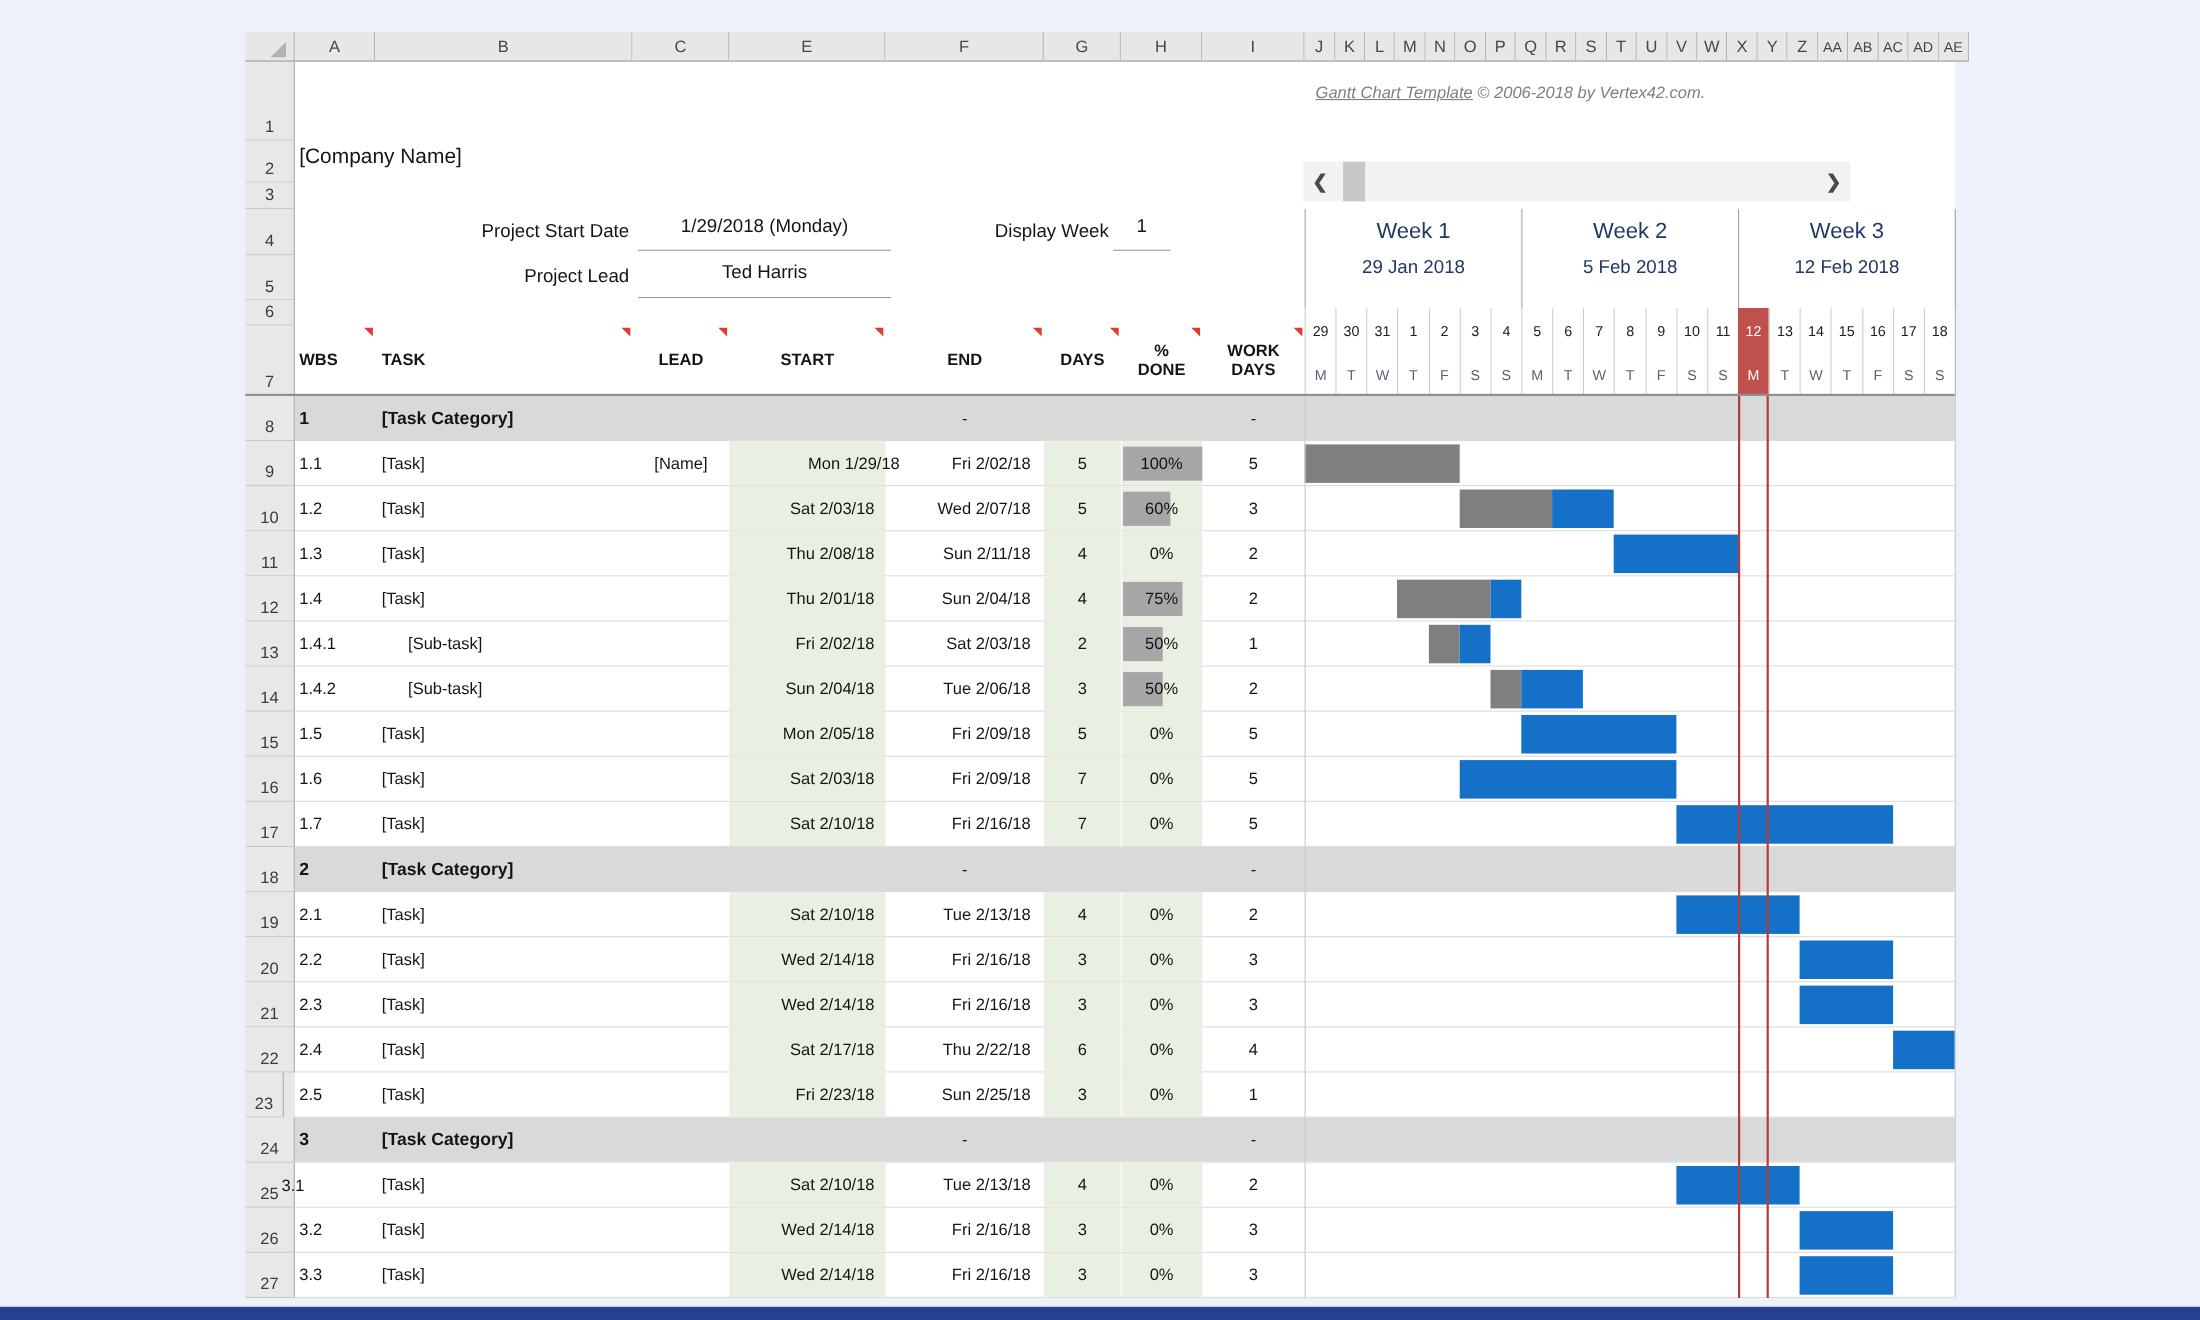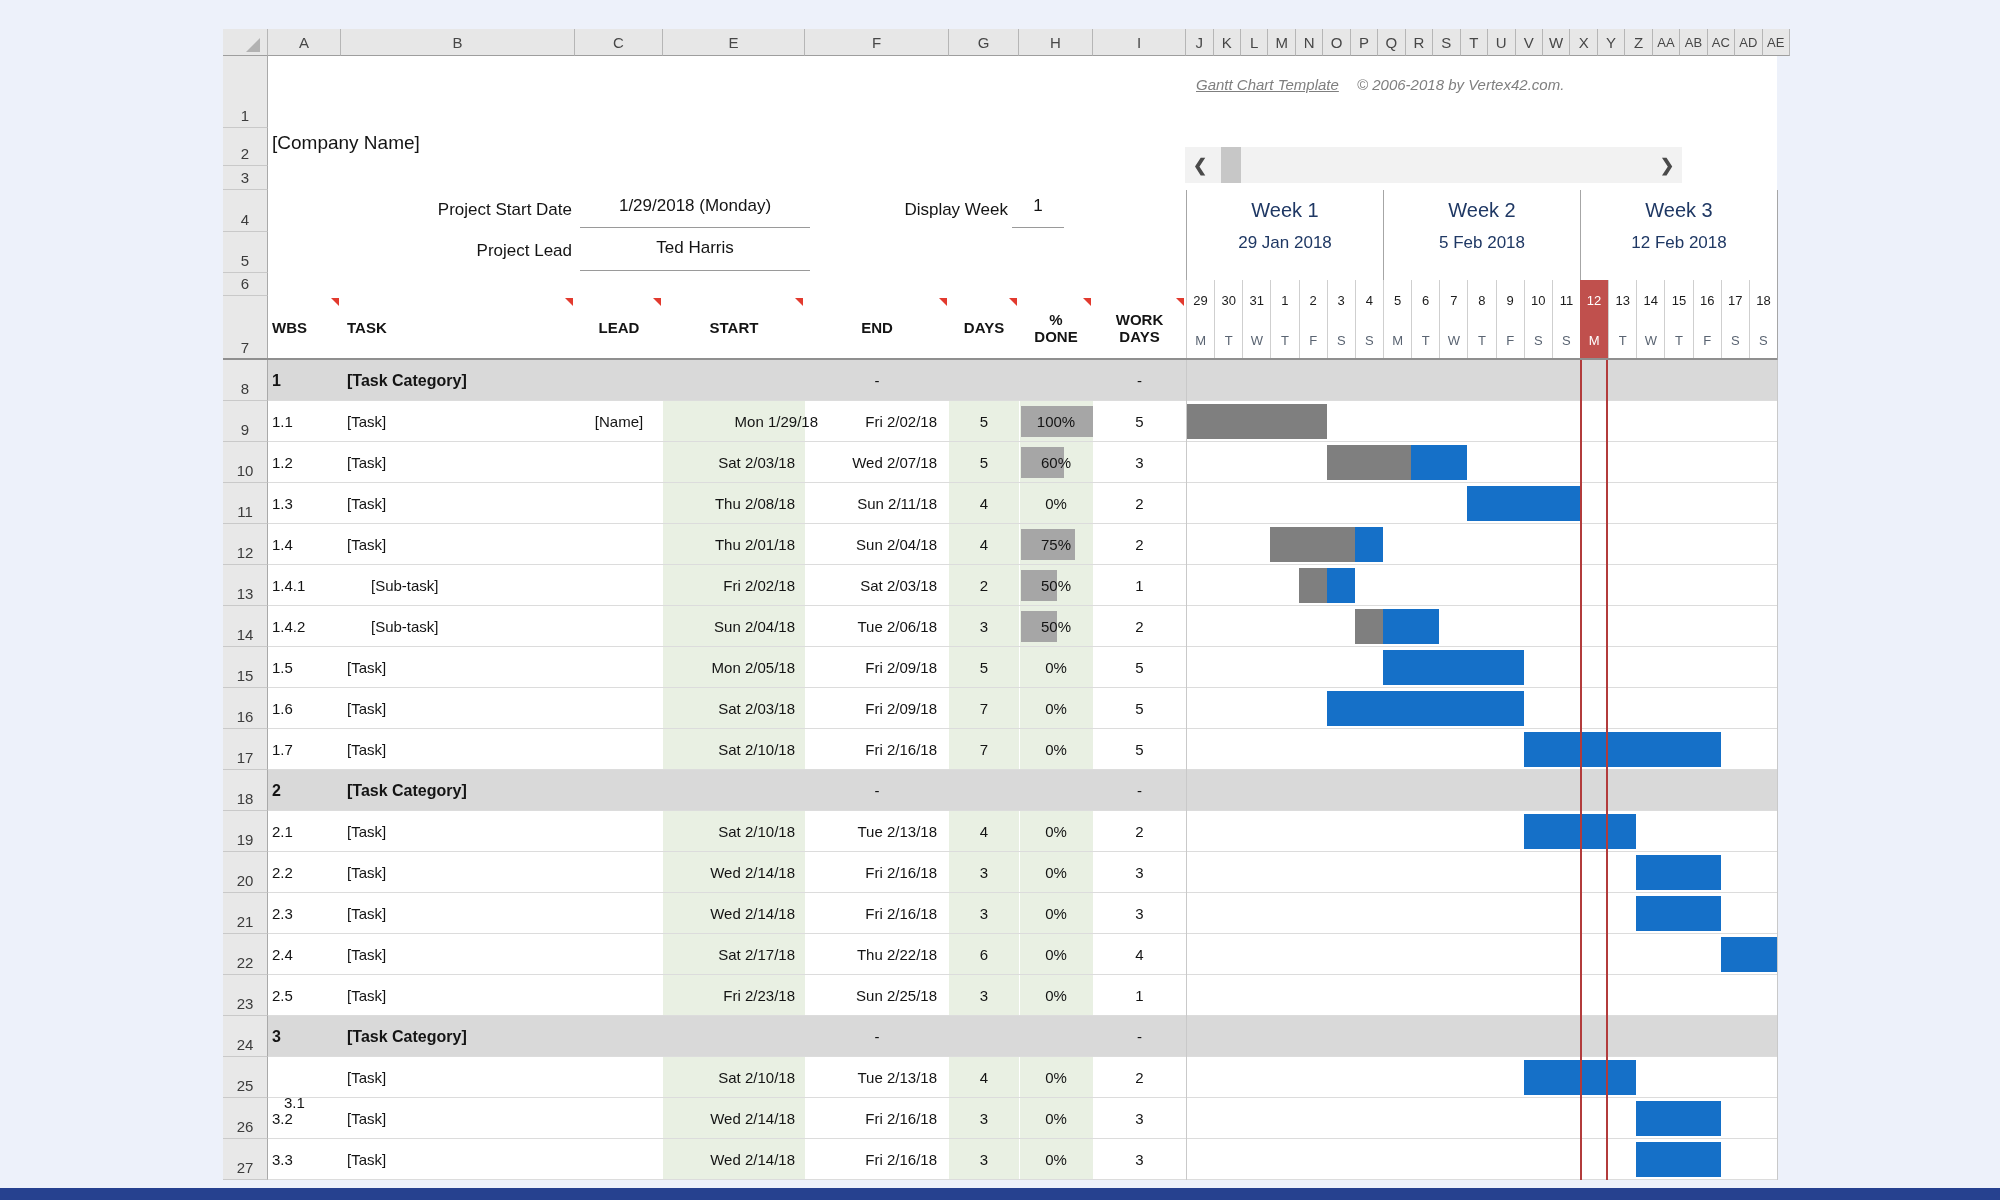--- a/index.html
+++ b/index.html
@@ -101,35 +101,35 @@
       <div class="abs gutcell" style="left: 223px; top: 565px; width: 45px; height: 41px;">13</div>
       <div class="abs gutcell" style="left: 223px; top: 606px; width: 45px; height: 41px;">14</div>
       <div class="abs gutcell" style="left: 223px; top: 647px; width: 45px; height: 41px;">15</div>
       <div class="abs gutcell" style="left: 223px; top: 688px; width: 45px; height: 41px;">16</div>
       <div class="abs gutcell" style="left: 223px; top: 729px; width: 45px; height: 41px;">17</div>
       <div class="abs gutcell" style="left: 223px; top: 770px; width: 45px; height: 41px;">18</div>
       <div class="abs gutcell" style="left: 223px; top: 811px; width: 45px; height: 41px;">19</div>
       <div class="abs gutcell" style="left: 223px; top: 852px; width: 45px; height: 41px;">20</div>
       <div class="abs gutcell" style="left: 223px; top: 893px; width: 45px; height: 41px;">21</div>
       <div class="abs gutcell" style="left: 223px; top: 934px; width: 45px; height: 41px;">22</div>
-      <div class="abs gutcell" style="left: 223px; top: 975px; width: 45px; height: 41px;">23</div>
+      <div class="abs gutcell" style="left: 223px; top: 975px; width: 35px; height: 41px;">23</div>
       <div class="abs gutcell" style="left: 223px; top: 1016px; width: 45px; height: 41px;">24</div>
       <div class="abs gutcell" style="left: 223px; top: 1057px; width: 45px; height: 41px;">25</div>
       <div class="abs gutcell" style="left: 223px; top: 1098px; width: 45px; height: 41px;">26</div>
       <div class="abs gutcell" style="left: 223px; top: 1139px; width: 45px; height: 41px;">27</div>
     </div>
 
   <div class="abs colhdr" style="left:223px;top:29px;width:45px;height:27px;">
     <div class="corner-tri" style="margin-left:16px;margin-top:6px;"></div>
   </div>
 
   <div class="abs company" style="left:272px;top:132px;">[Company Name]</div>
   <div class="abs credit" style="left:1196px;top:76px;">
     <span class="link">Gantt Chart Template</span>
-    <span style="margin-left:14px;">© 2006-2018 by Vertex42.com.</span>
+    <span style="">© 2006-2018 by Vertex42.com.</span>
   </div>
 
   <div class="abs plabel" style="left:300px;top:200px;width:272px;">Project Start Date</div>
   <div class="abs pvalue" style="left:580px;top:196px;width:230px;height:32px;">1/29/2018 (Monday)</div>
   <div class="abs plabel" style="left:850px;top:200px;width:158px;">Display Week</div>
   <div class="abs pvalue" style="left:1012px;top:196px;width:52px;height:32px;">1</div>
   <div class="abs plabel" style="left:300px;top:241px;width:272px;">Project Lead</div>
   <div class="abs pvalue" style="left:580px;top:238px;width:230px;height:33px;">Ted Harris</div>
 
   <div class="abs scroll-track" style="left:1185px;top:147px;width:497px;height:36px;"></div>
@@ -394,21 +394,21 @@
       <div class="abs gridline" style="left: 268px; top: 1056px; width: 1509px; height: 1px;"></div>
       <div class="abs cat" style="left: 268px; top: 1016px; width: 1509px; height: 40px;"></div>
       <div class="abs celltext bold" style="left: 272px; top: 1016px; width: 67px; height: 41px;">3</div>
       <div class="abs celltext bold" style="left: 347px; top: 1016px; width: 226px; height: 41px;">[Task Category]</div>
       <div class="abs celltext" style="left: 805px; top: 1016px; width: 144px; height: 41px; justify-content: center;">-</div>
       <div class="abs celltext" style="left: 1093px; top: 1016px; width: 93px; height: 41px; justify-content: center;">-</div>
       <div class="abs gridline" style="left: 268px; top: 1097px; width: 1509px; height: 1px;"></div>
       <div class="abs green" style="left: 663px; top: 1057px; width: 142px; height: 40px;"></div>
       <div class="abs green" style="left: 949px; top: 1057px; width: 144px; height: 40px;"></div>
       <div class="abs" style="left: 1019px; top: 1057px; width: 1px; height: 40px; background: rgb(255, 255, 255);"></div>
-      <div class="abs celltext" style="left: 284px; top: 1057px; width: 67px; height: 43px; margin-top: 24px;">3.1</div>
+      <div class="abs celltext" style="left: 256px; top: 1057px; width: 67px; height: 43px;">3.1</div>
       <div class="abs celltext" style="left: 347px; top: 1057px; width: 226px; height: 41px;">[Task]</div>
       <div class="abs celltext" style="left: 663px; top: 1057px; width: 132px; height: 41px; justify-content: flex-end;">Sat 2/10/18</div>
       <div class="abs celltext" style="left: 805px; top: 1057px; width: 132px; height: 41px; justify-content: flex-end;">Tue 2/13/18</div>
       <div class="abs celltext" style="left: 949px; top: 1057px; width: 70px; height: 41px; justify-content: center;">4</div>
       <div class="abs celltext" style="left: 1019px; top: 1057px; width: 74px; height: 41px; justify-content: center;">0%</div>
       <div class="abs celltext" style="left: 1093px; top: 1057px; width: 93px; height: 41px; justify-content: center;">2</div>
       <div class="abs gridline" style="left: 268px; top: 1138px; width: 1509px; height: 1px;"></div>
       <div class="abs green" style="left: 663px; top: 1098px; width: 142px; height: 40px;"></div>
       <div class="abs green" style="left: 949px; top: 1098px; width: 144px; height: 40px;"></div>
       <div class="abs" style="left: 1019px; top: 1098px; width: 1px; height: 40px; background: rgb(255, 255, 255);"></div>

